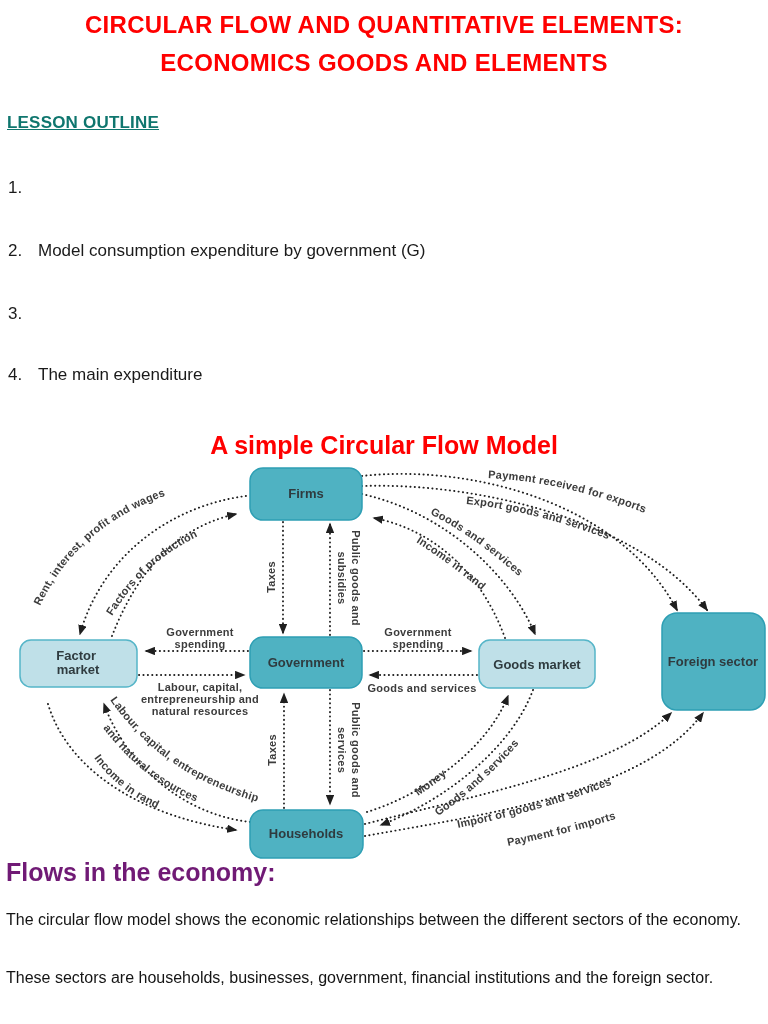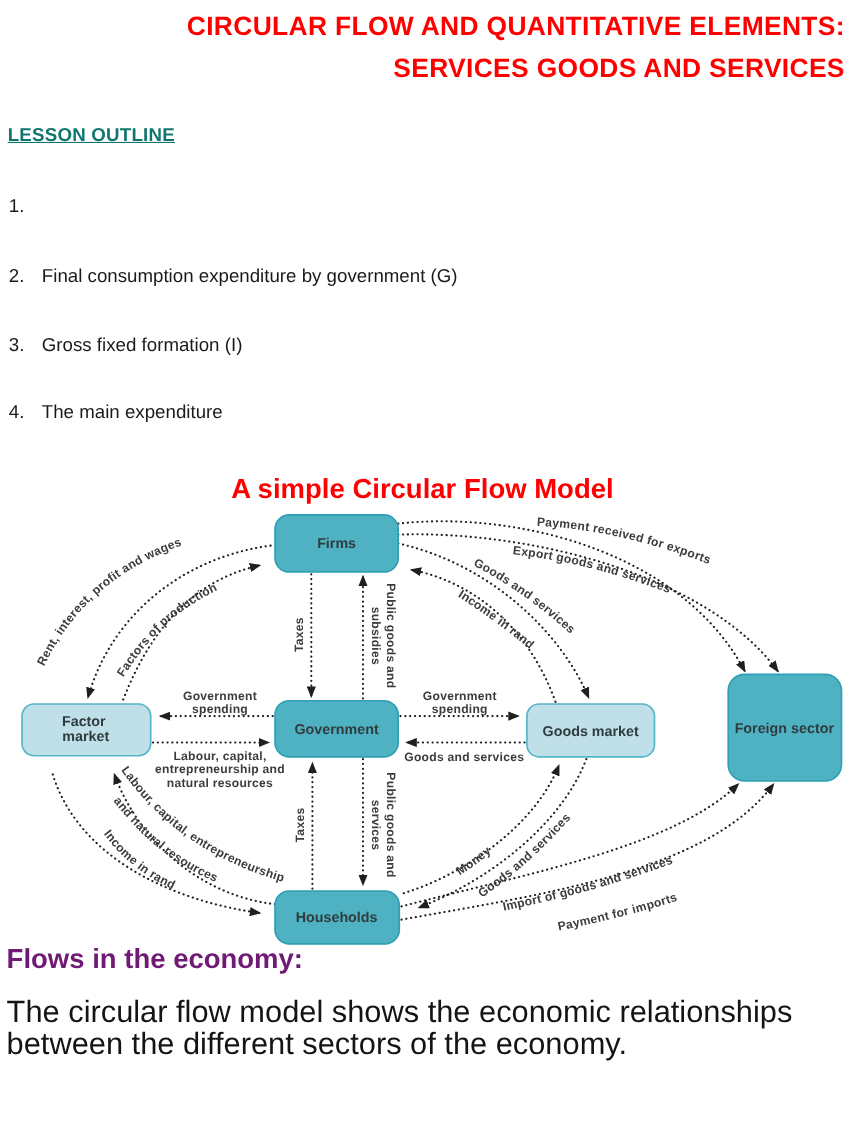--- a/index.html
+++ b/index.html
@@ -1,60 +1,59 @@
 <!DOCTYPE html>
 <html><head>
 <meta charset="utf-8">
 <style>
   html,body{margin:0;padding:0;background:#fff;}
   .page{position:relative;width:768px;height:1024px;background:#ffffff;overflow:hidden;
         font-family:"Liberation Sans", sans-serif;color:#151515;}
-  .main-title{position:absolute;top:6px;left:0;right:0;text-align:right;
+  .main-title{position:absolute;top:6px;left:0;right:0;text-align:center;
               color:#ff0000;font-weight:bold;font-size:24px;line-height:38px;letter-spacing:.3px;}
   .lesson-outline{position:absolute;top:113px;left:7px;color:#0f766e;font-weight:bold;
                   font-size:17px;text-decoration:underline;letter-spacing:.2px;}
   .outline-item{position:absolute;left:8px;display:flex;font-size:17px;color:#1a1a1a;}
   .outline-item .num{width:30px;flex:0 0 30px;}
   .oi-1{top:178px;} .oi-2{top:241px;} .oi-3{top:304px;} .oi-4{top:365px;}
   .diagram-title{position:absolute;top:431px;left:0;right:0;text-align:center;
                  color:#ff0000;font-weight:bold;font-size:25px;}
   svg.diagram{position:absolute;top:464px;left:0;}
   .flow-path{fill:none;stroke:#1f1f1f;stroke-width:1.9;stroke-linecap:round;
              stroke-dasharray:0.2 4.2;}
   .lblpath{fill:none;stroke:none;}
   .flow-label{font-size:11px;font-weight:bold;fill:#3c3c3c;letter-spacing:.25px;}
   .node-label{font-size:13px;font-weight:bold;fill:#2f3b3f;text-anchor:middle;}
   .node-teal{fill:#4fb2c2;stroke:#2e9fb4;stroke-width:1.5;}
   .node-light{fill:#bfe0e8;stroke:#55b5c8;stroke-width:1.5;}
   .flows-heading{position:absolute;top:858px;left:6px;color:#701a75;font-weight:bold;font-size:25px;}
-  .para{position:absolute;left:6px;width:758px;font-size:28px;line-height:29px;color:#141414;}
+  .para{position:absolute;left:6px;width:758px;font-size:16px;line-height:29px;color:#141414;}
   .para-1{top:905px;} .para-2{top:963px;}
 </style>
 </head>
 <body>
 
 <div class="page">
 
   <div class="main-title">
     <div>CIRCULAR FLOW AND QUANTITATIVE ELEMENTS:</div>
-    <div>SERVICES GOODS AND SERVICES</div>
+    <div>ECONOMICS GOODS AND ELEMENTS</div>
   </div>
 
   <div class="lesson-outline">LESSON OUTLINE</div>
 
   <div class="outline-item oi-1">
     <span class="num">1.</span>
   </div>
   <div class="outline-item oi-2">
     <span class="num">2.</span>
-    <span>Final consumption expenditure by government (G)</span>
+    <span>Model consumption expenditure by government (G)</span>
   </div>
   <div class="outline-item oi-3">
     <span class="num">3.</span>
-    <span>Gross fixed formation (I)</span>
   </div>
   <div class="outline-item oi-4">
     <span class="num">4.</span>
     <span>The main expenditure</span>
   </div>
 
   <div class="diagram-title">A simple Circular Flow Model</div>
 
   <svg class="diagram" width="768" height="404" viewBox="0 0 768 404">
     <defs>
@@ -171,14 +170,15 @@
       </g>
       <g>
         <rect class="node-teal" x="250" y="346" width="113" height="48" rx="13"></rect>
         <text class="node-label" x="306" y="374">Households</text>
       </g>
     </g>
   </svg>
 
   <div class="flows-heading">Flows in the economy:</div>
   <div class="para para-1">The circular flow model shows the economic relationships between the different sectors of the economy.</div>
+  <div class="para para-2">These sectors are households, businesses, government, financial institutions and the foreign sector.</div>
 
 </div>
 
 </body></html>

